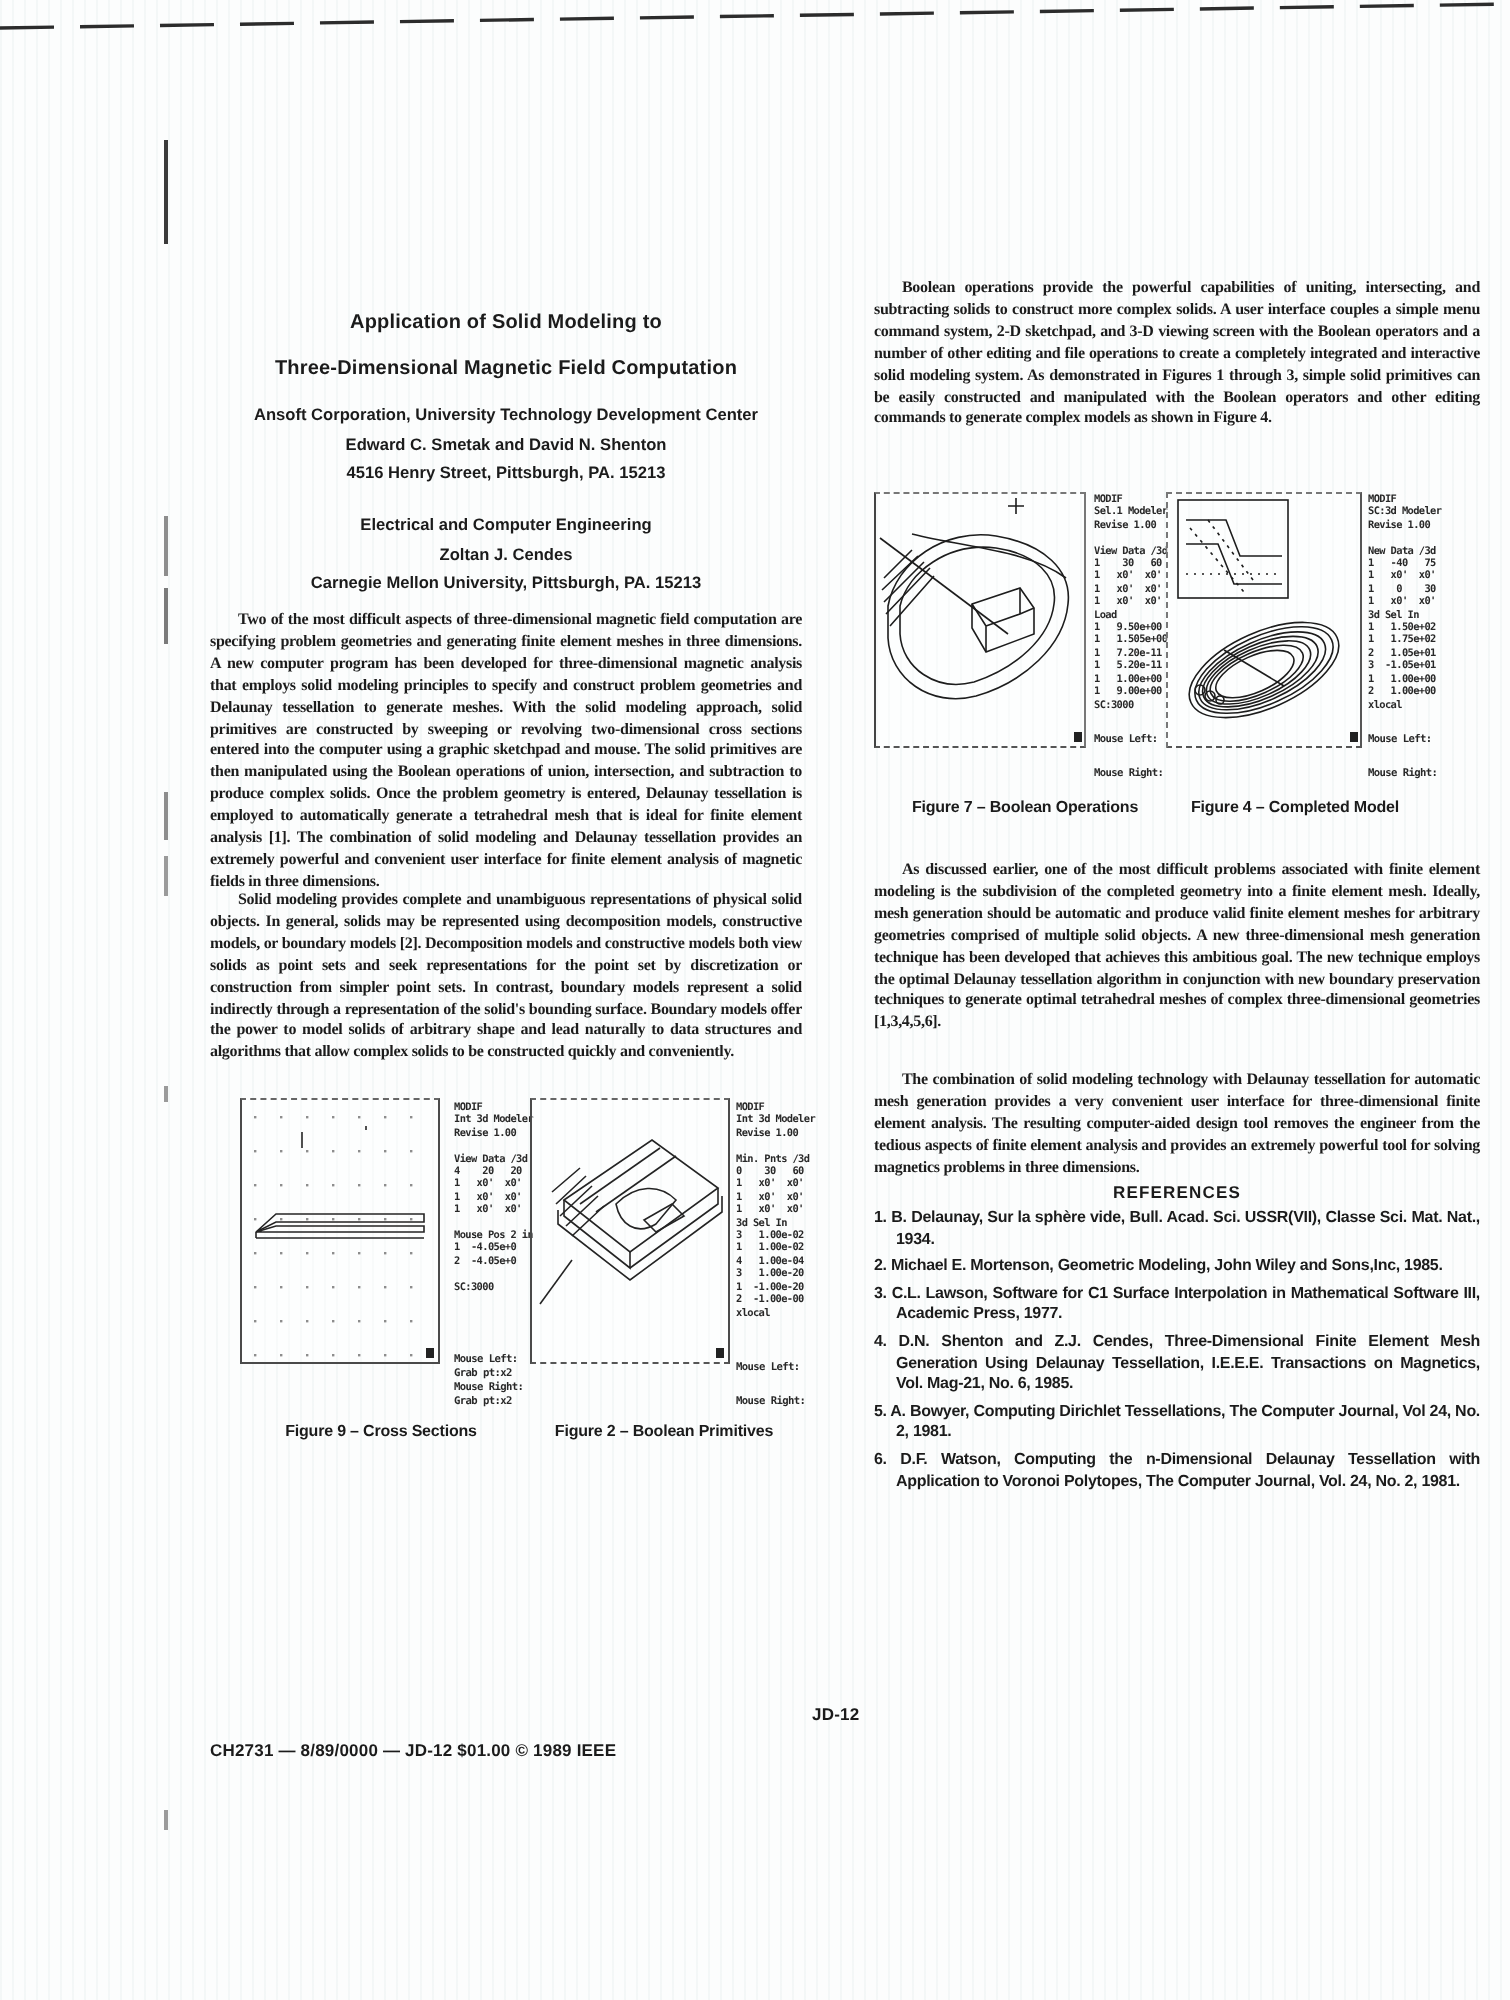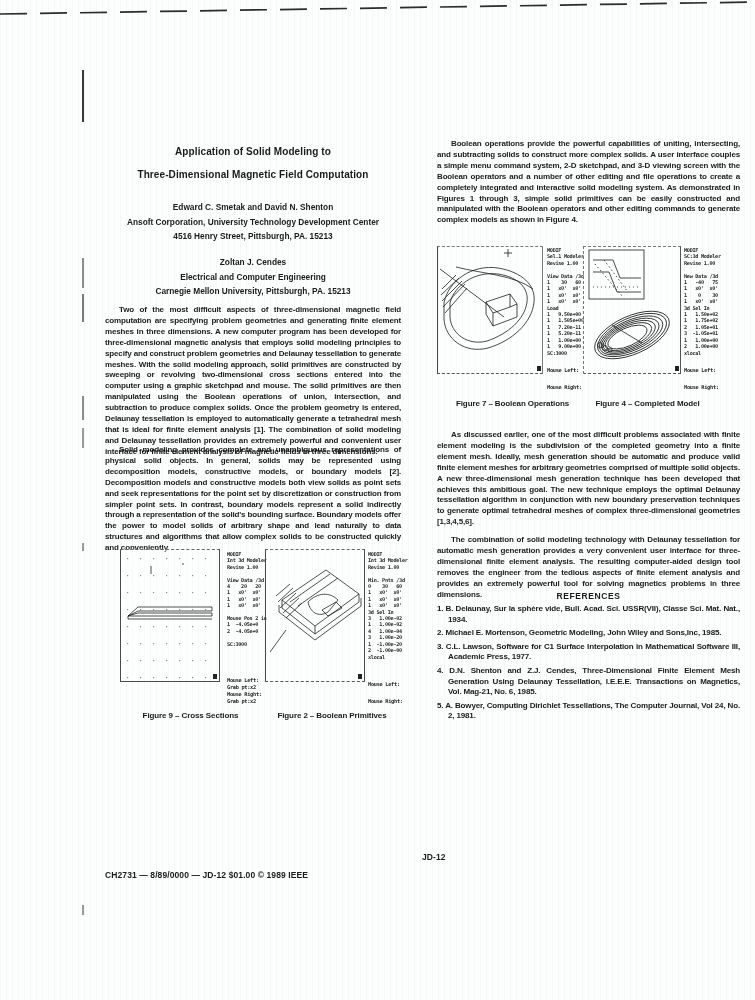--- a/index.html
+++ b/index.html
@@ -7,23 +7,23 @@
   .page{
     position:relative;width:755px;height:1000px;
     background-color:#fcfdfd;
     background-image:repeating-linear-gradient(90deg, rgba(170,195,195,0.10) 0px, rgba(170,195,195,0.10) 1px, transparent 1px, transparent 6px);
     font-family:"Liberation Sans",sans-serif;color:#1b1b1b;
   }
   .abs{position:absolute;}
   
   .vdash{position:absolute;width:2px;}
   
-  .title{width:296px;text-align:center;font-size:10px;font-weight:700;line-height:22.5px;letter-spacing:0.1px;}
+  .title{width:296px;text-align:center;font-size:10px;font-weight:700;line-height:22.5px;letter-spacing:0.1px;margin-top:10px;}
   .author-line{text-align:center;font-size:8.3px;font-weight:700;line-height:14.6px;}
-  .para{font-size:8px;font-weight:700;line-height:10.9px;text-align:justify;text-indent:14px;letter-spacing:-0.15px;color:#1c1c1c;}
+  .para{font-size:8px;font-weight:700;line-height:10.9px;text-align:justify;text-indent:14px;letter-spacing:-0.15px;color:#1c1c1c;font-family:Liberation Serif, serif;}
   .refhead{width:303px;text-align:center;font-size:8.5px;font-weight:700;letter-spacing:0.6px;}
   .ref-item{font-size:8px;font-weight:700;line-height:10.6px;padding-left:11px;text-indent:-11px;margin-bottom:3px;letter-spacing:-0.15px;text-align:justify;}
   .figbox{position:absolute;background:rgba(255,255,255,0.4);}
   .b1{border:1px solid #4a4a4a;border-top:1px dashed #666;}
   .b2{border:1px solid #4a4a4a;border-top:1px dashed #666;border-bottom:1px dashed #555;}
   .b3{border-left:1px solid #444;border-right:1px solid #777;border-top:1px dashed #777;border-bottom:1px dashed #555;}
   .b4{border:1px dashed #777;border-right:1px solid #555;border-bottom:1px dashed #555;}
   .pline{font-family:"DejaVu Sans Mono",monospace;font-size:5.2px;line-height:6.4px;font-weight:700;white-space:pre;color:#282828;letter-spacing:-0.3px;}
   .mline{font-family:"DejaVu Sans Mono",monospace;font-size:5.3px;line-height:7px;font-weight:700;white-space:pre;color:#282828;letter-spacing:-0.3px;}
   .mline-sp{font-family:"DejaVu Sans Mono",monospace;font-size:5.3px;line-height:17px;font-weight:700;white-space:pre;color:#282828;letter-spacing:-0.3px;}
@@ -47,27 +47,27 @@
   <div class="vdash" style="left:82px;top:428px;height:20px;background:#9a9a9a;"></div>
   <div class="vdash" style="left:82px;top:543px;height:8px;background:#9a9a9a;"></div>
   <div class="vdash" style="left:82px;top:905px;height:10px;background:#9a9a9a;"></div>
 
   <div class="abs title" style="left:105px;top:141px;">
     <div>Application of Solid Modeling to</div>
     <div>Three-Dimensional Magnetic Field Computation</div>
   </div>
 
   <div class="abs" style="left:105px;top:200px;width:296px;">
+      <div class="author-line">Ansoft Corporation, University Technology Development Center</div>
       <div class="author-line">Edward C. Smetak and David N. Shenton</div>
-      <div class="author-line">Ansoft Corporation, University Technology Development Center</div>
       <div class="author-line">4516 Henry Street, Pittsburgh, PA. 15213</div>
     </div>
   <div class="abs" style="left:105px;top:255px;width:296px;">
+      <div class="author-line">Electrical and Computer Engineering</div>
       <div class="author-line">Zoltan J. Cendes</div>
-      <div class="author-line">Electrical and Computer Engineering</div>
       <div class="author-line">Carnegie Mellon University, Pittsburgh, PA. 15213</div>
     </div>
 
   <div class="abs para" style="left:105px;top:305px;width:296px;">Two of the most difficult aspects of three-dimensional magnetic field computation are specifying problem geometries and generating finite element meshes in three dimensions. A new computer program has been developed for three-dimensional magnetic analysis that employs solid modeling principles to specify and construct problem geometries and Delaunay tessellation to generate meshes. With the solid modeling approach, solid primitives are constructed by sweeping or revolving two-dimensional cross sections entered into the computer using a graphic sketchpad and mouse. The solid primitives are then manipulated using the Boolean operations of union, intersection, and subtraction to produce complex solids. Once the problem geometry is entered, Delaunay tessellation is employed to automatically generate a tetrahedral mesh that is ideal for finite element analysis [1]. The combination of solid modeling and Delaunay tessellation provides an extremely powerful and convenient user interface for finite element analysis of magnetic fields in three dimensions.</div>
   <div class="abs para" style="left:105px;top:445px;width:296px;">Solid modeling provides complete and unambiguous representations of physical solid objects. In general, solids may be represented using decomposition models, constructive models, or boundary models [2]. Decomposition models and constructive models both view solids as point sets and seek representations for the point set by discretization or construction from simpler point sets. In contrast, boundary models represent a solid indirectly through a representation of the solid's bounding surface. Boundary models offer the power to model solids of arbitrary shape and lead naturally to data structures and algorithms that allow complex solids to be constructed quickly and conveniently.</div>
 
   <div class="figbox b1" style="left:120px;top:549px;width:98px;height:131px;">
     <svg width="98" height="131" viewBox="0 0 98 131">
       <defs>
           <pattern id="dg1" width="13" height="17" patternUnits="userSpaceOnUse">
@@ -251,18 +251,19 @@
   <div class="abs para" style="left:437px;top:430px;width:303px;">As discussed earlier, one of the most difficult problems associated with finite element modeling is the subdivision of the completed geometry into a finite element mesh. Ideally, mesh generation should be automatic and produce valid finite element meshes for arbitrary geometries comprised of multiple solid objects. A new three-dimensional mesh generation technique has been developed that achieves this ambitious goal. The new technique employs the optimal Delaunay tessellation algorithm in conjunction with new boundary preservation techniques to generate optimal tetrahedral meshes of complex three-dimensional geometries [1,3,4,5,6].</div>
   <div class="abs para" style="left:437px;top:535px;width:303px;">The combination of solid modeling technology with Delaunay tessellation for automatic mesh generation provides a very convenient user interface for three-dimensional finite element analysis. The resulting computer-aided design tool removes the engineer from the tedious aspects of finite element analysis and provides an extremely powerful tool for solving magnetics problems in three dimensions.</div>
 
   <div class="abs refhead" style="left:437px;top:591px;">REFERENCES</div>
   <div class="abs" style="left:437px;top:604px;width:303px;">
       <div class="ref-item">1. B. Delaunay, Sur la sphère vide, Bull. Acad. Sci. USSR(VII), Classe Sci. Mat. Nat., 1934.</div>
       <div class="ref-item">2. Michael E. Mortenson, Geometric Modeling, John Wiley and Sons,Inc, 1985.</div>
       <div class="ref-item">3. C.L. Lawson, Software for C1 Surface Interpolation in Mathematical Software III, Academic Press, 1977.</div>
       <div class="ref-item">4. D.N. Shenton and Z.J. Cendes, Three-Dimensional Finite Element Mesh Generation Using Delaunay Tessellation, I.E.E.E. Transactions on Magnetics, Vol. Mag-21, No. 6, 1985.</div>
       <div class="ref-item">5. A. Bowyer, Computing Dirichlet Tessellations, The Computer Journal, Vol 24, No. 2, 1981.</div>
+      <div class="ref-item">6. D.F. Watson, Computing the n-Dimensional Delaunay Tessellation with Application to Voronoi Polytopes, The Computer Journal, Vol. 24, No. 2, 1981.</div>
     </div>
 
   <div class="abs footer" style="left:105px;top:850px;margin-top:20px;">CH2731 — 8/89/0000 — JD-12 $01.00 © 1989 IEEE</div>
-  <div class="abs footer" style="left:422px;top:852px;">JD-12</div>
+  <div class="abs footer" style="left:406px;top:852px;">JD-12</div>
 
 </div>
 
 </body></html>

